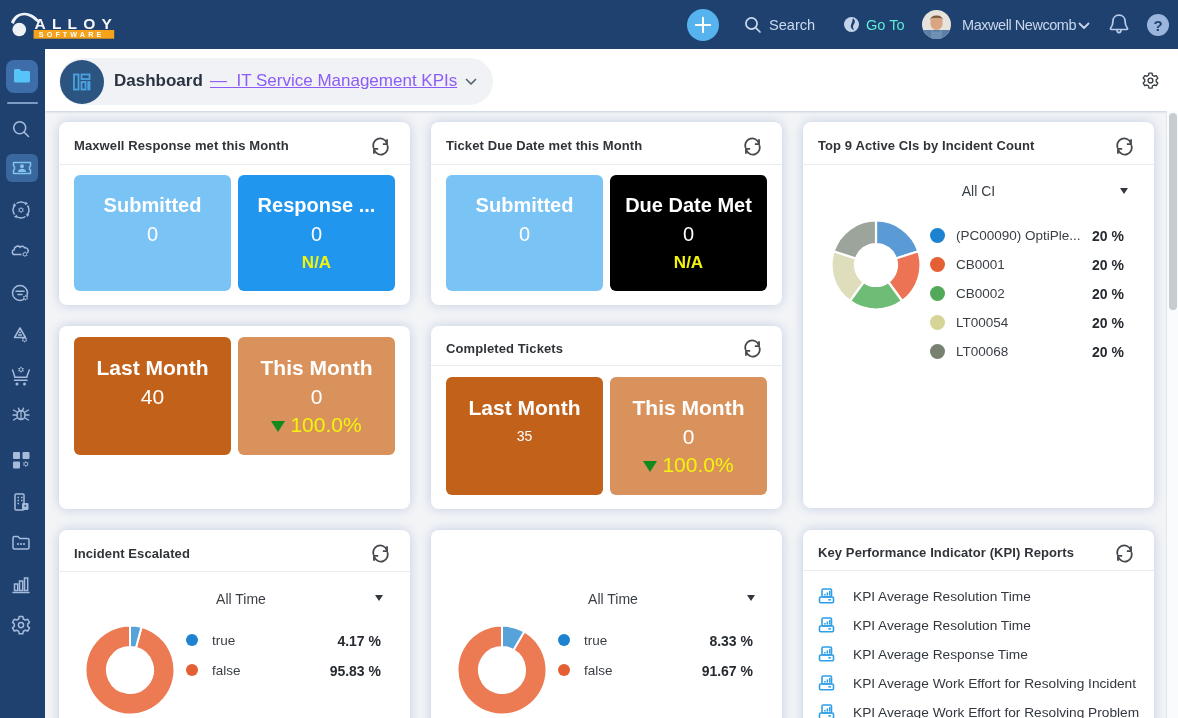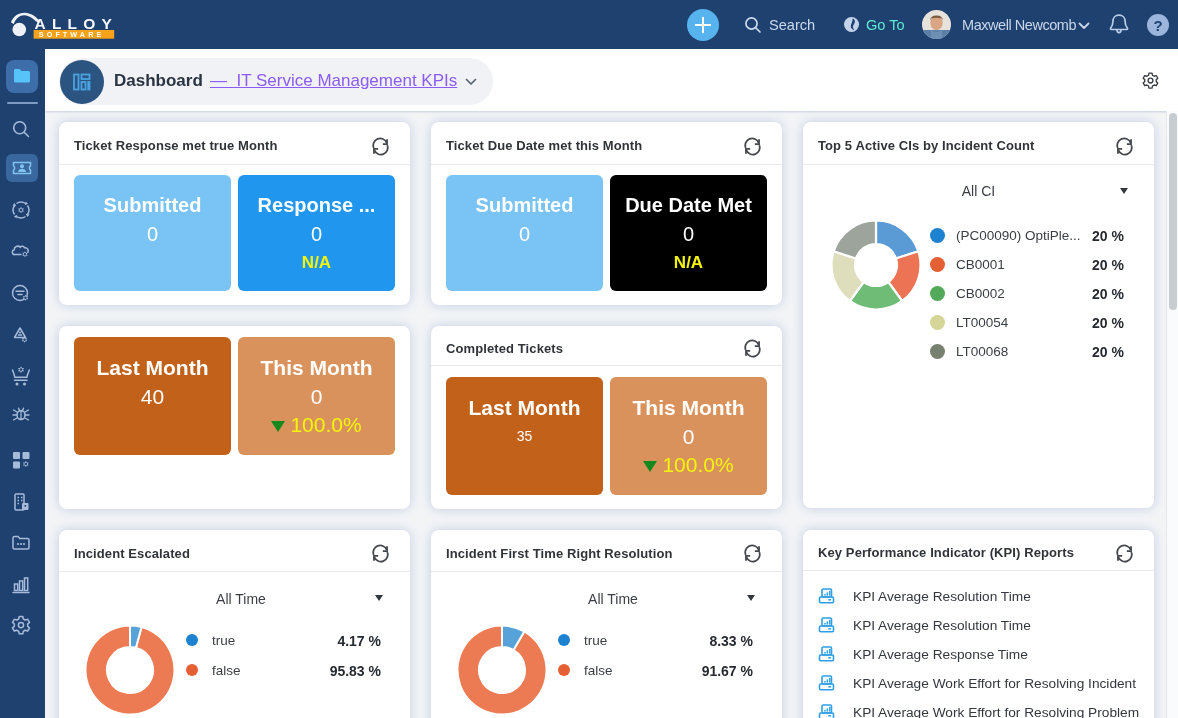--- a/index.html
+++ b/index.html
@@ -219,21 +219,21 @@
   </svg>
   <svg width="19" height="19" viewBox="0 0 22 22" style="position:absolute;left:1096px;top:22px;">
     <path d="M9.2,2.5 L12.8,2.5 L13.3,5 a6.5,6.5 0 0 1 1.9,1.1 L17.7,5.3 L19.5,8.4 L17.6,10.1 a6.5,6.5 0 0 1 0,2.2 L19.5,13.9 L17.7,17 L15.2,16.2 a6.5,6.5 0 0 1 -1.9,1.1 L12.8,19.8 L9.2,19.8 L8.7,17.3 a6.5,6.5 0 0 1 -1.9,-1.1 L4.3,17 L2.5,13.9 L4.4,12.2 a6.5,6.5 0 0 1 0,-2.2 L2.5,8.4 L4.3,5.3 L6.8,6.1 a6.5,6.5 0 0 1 1.9,-1.1 Z" fill="none" stroke="#3a3f44" stroke-width="1.6" stroke-linejoin="round"></path>
     <circle cx="11" cy="11.1" r="2.8" fill="none" stroke="#3a3f44" stroke-width="1.6"></circle>
   </svg>
 </div>
 <div class="main" id="main">
 
   <div class="card" style="left:14px;top:11px;width:351px;height:182.5px;">
     <div class="card-h">
-        <div class="card-t">Ticket Response met true Month</div>
+        <div class="card-t">Maxwell Response met this Month</div>
         <svg class="rf" width="19" height="19" viewBox="0 0 17 17">
           <use href="#refresh"></use>
         </svg>
       </div>
     <div class="tiles">
       <div class="tile" style="background:#7ac3f5;">
           <div class="l1">Submitted</div>
           <div class="l2">0</div>
         </div>
       <div class="tile" style="background:#2196ee;">
@@ -259,21 +259,21 @@
       <div class="tile" style="background:#000000;">
           <div class="l1">Due Date Met</div>
           <div class="l2">0</div>
           <div class="l3">N/A</div>
         </div>
     </div>
   </div>
 
   <div class="card" style="left:758px;top:11px;width:351px;height:385.5px;">
     <div class="card-h">
-        <div class="card-t">Top 5 Active CIs by Incident Count</div>
+        <div class="card-t">Top 9 Active CIs by Incident Count</div>
         <svg class="rf" width="19" height="19" viewBox="0 0 17 17">
           <use href="#refresh"></use>
         </svg>
       </div>
     <div class="drop" style="left:138px;top:61px;width:75px;text-align:center;">All CI</div>
     <div class="tri" style="left:317px;top:65.5px;"></div>
     <svg width="94" height="94" viewBox="0 0 94 94" style="position:absolute;left:26px;top:95.5px;">
       <g stroke="#fff" stroke-width="2.2" stroke-linejoin="round">
         <path d="M47.00,2.50 A44.5,44.5 0 0 1 89.32,33.25 L66.97,40.51 A21,21 0 0 0 47.00,26.00 Z" fill="#5b9bd5"></path>
         <path d="M89.32,33.25 A44.5,44.5 0 0 1 73.16,83.00 L59.34,63.99 A21,21 0 0 0 66.97,40.51 Z" fill="#ec7455"></path>
@@ -350,26 +350,20 @@
     </svg>
     <div class="leg-dot" style="left:127px;top:104.3px;width:12px;height:12px;background:#1d82cf;"></div>
     <div class="leg-lab" style="left:153px;top:103px;">true</div>
     <div class="leg-val" style="left:230px;top:103px;width:92px;">4.17 %</div>
     <div class="leg-dot" style="left:127px;top:133.8px;width:12px;height:12px;background:#e45f33;"></div>
     <div class="leg-lab" style="left:153px;top:132.5px;">false</div>
     <div class="leg-val" style="left:230px;top:132.5px;width:92px;">95.83 %</div>
   </div>
 
   <div class="card" style="left:386px;top:419px;width:351px;height:310px;">
-    <div class="card-h" style="height:42px;">
-        <div class="card-t">Incident First Time Right Resolution</div>
-        <svg class="rf" width="19" height="19" viewBox="0 0 17 17">
-          <use href="#refresh"></use>
-        </svg>
-      </div>
     <div class="drop" style="left:132px;top:61px;width:100px;text-align:center;">All Time</div>
     <div class="tri" style="left:316px;top:65px;"></div>
     <svg width="94" height="94" viewBox="0 0 94 94" style="position:absolute;left:24.2px;top:93.2px;">
       <g stroke="#fff" stroke-width="2" stroke-linejoin="round">
         <path d="M69.25,8.46 A44.5,44.5 0 1 1 47.00,2.50 L47.00,24.00 A23,23 0 1 0 58.50,27.08 Z" fill="#ec7a52"></path>
         <path d="M47.00,2.50 A44.5,44.5 0 0 1 69.25,8.46 L58.50,27.08 A23,23 0 0 0 47.00,24.00 Z" fill="#57a3d9"></path>
       </g>
     </svg>
     <div class="leg-dot" style="left:127px;top:104.3px;width:12px;height:12px;background:#1d82cf;"></div>
     <div class="leg-lab" style="left:153px;top:103px;">true</div>

